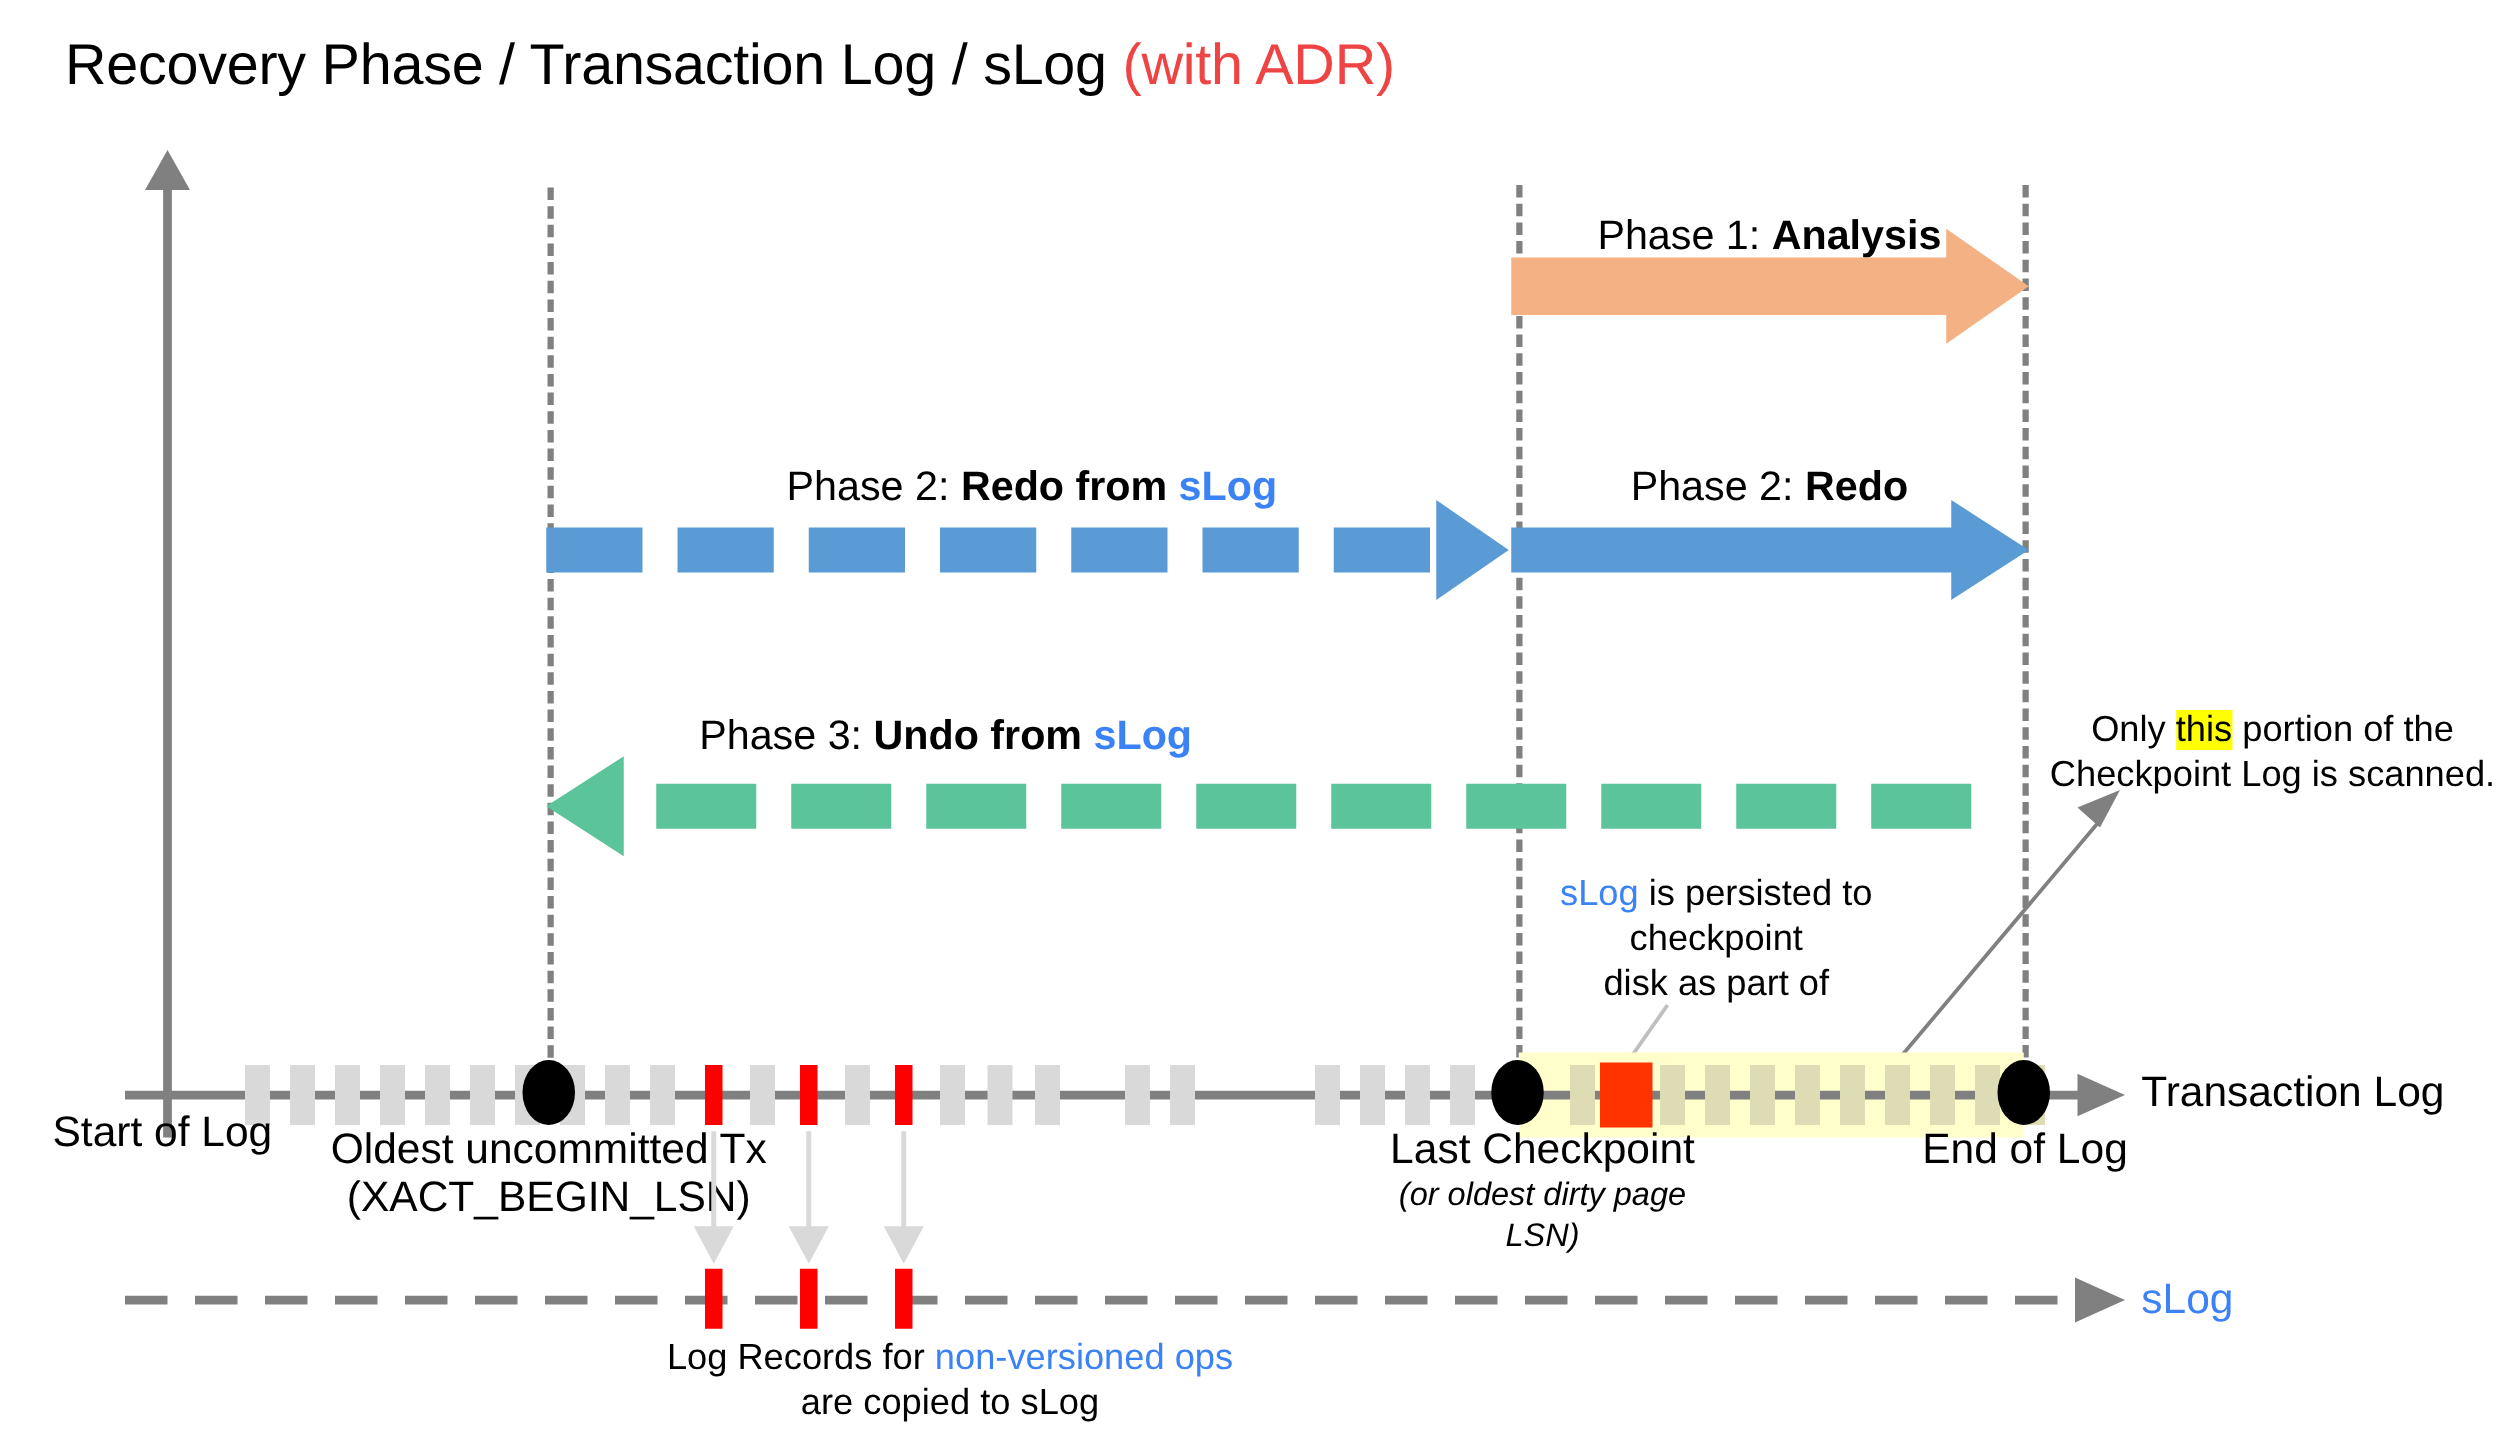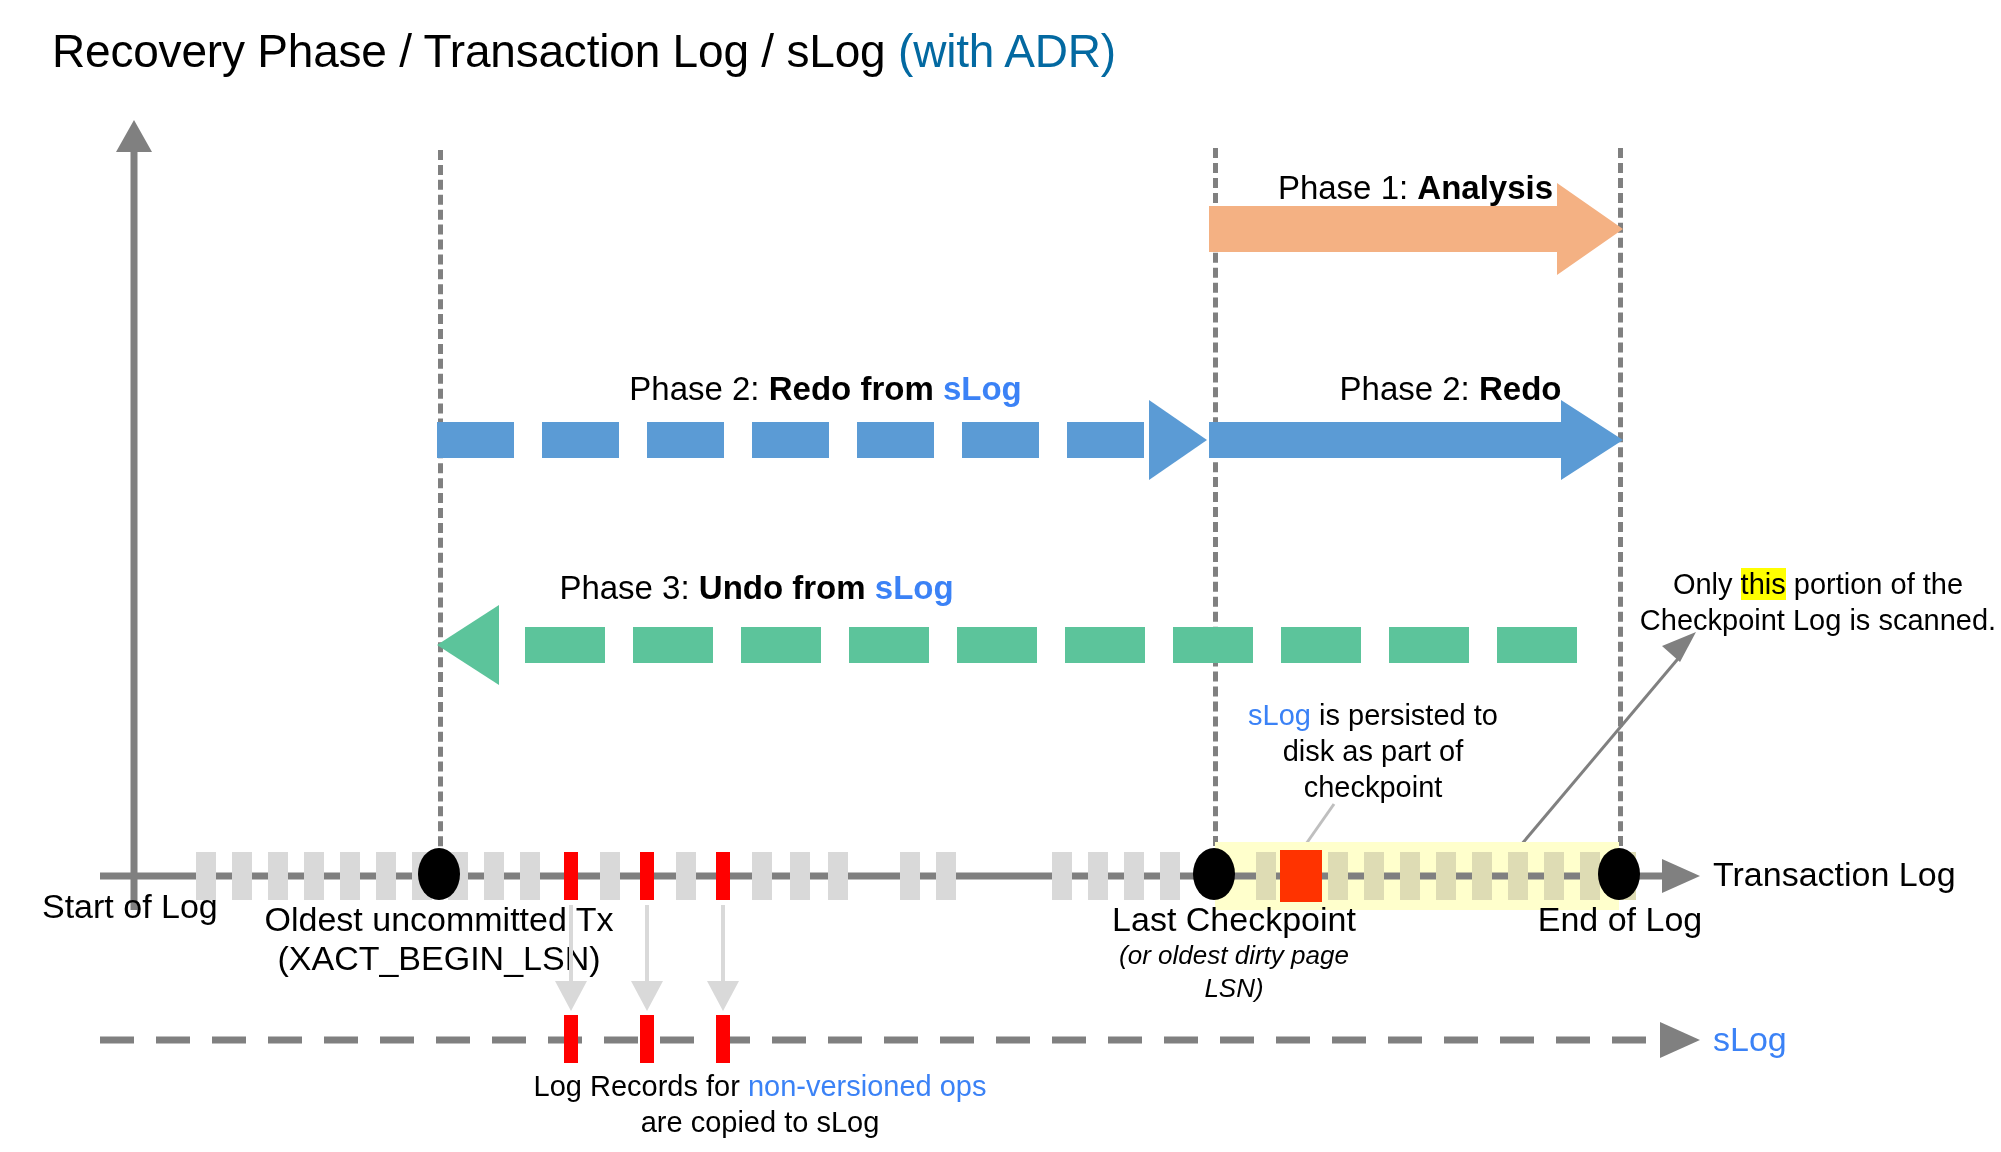--- a/index.html
+++ b/index.html
@@ -9,21 +9,21 @@
     color:#000000;
   }
   #stage{position:absolute;left:0;top:0;width:2001px;height:1152px;}
   .abs{position:absolute;}
 
   
   #title{
     left:52px;top:22px;font-size:46px;line-height:58px;white-space:nowrap;
     letter-spacing:-0.2px;
   }
-  #title .adr{color:#0369a1;}
+  #title .adr{color:#ef4444;}
 
   
   .lbl{white-space:nowrap;}
   .red{color:#3b82f6;}
   .bold{font-weight:bold;}
   .ital{font-style:italic;}
   .hl{background:#FFFF00;}
   .ctr{text-align:center;}
 
   
@@ -71,21 +71,21 @@
         <rect x="210" y="22" width="77" height="36"></rect>
         <rect x="315" y="22" width="77" height="36"></rect>
         <rect x="420" y="22" width="77" height="36"></rect>
         <rect x="525" y="22" width="77" height="36"></rect>
         <rect x="630" y="22" width="77" height="36"></rect>
         <path d="M712,0 L770,40 L712,80 Z"></path>
       </g>
     </svg>
   </div>
 
-  <div class="abs lbl phase-cap ctr" style="left:1248px;top:369px;width:405px;"><span>Phase 2: </span><span class="bold">Redo</span></div>
+  <div class="abs lbl phase-cap ctr" style="left:1213px;top:369px;width:405px;"><span>Phase 2: </span><span class="bold">Redo</span></div>
 
   <div class="abs" style="left:1209px;top:400px;">
     <svg width="420" height="80" viewBox="0 0 420 80">
       <path d="M0,22 L352,22 L352,0 L414,40 L352,80 L352,58 L0,58 Z" fill="#5B9BD5"></path>
     </svg>
   </div>
 
   <div class="abs lbl phase-cap ctr" style="left:438px;top:568px;width:637px;"><span>Phase 3: </span><span class="bold">Undo from </span><span class="bold red">sLog</span></div>
 
   <div class="abs" style="left:437px;top:605px;">
@@ -101,22 +101,22 @@
         <rect x="736" y="22" width="80" height="36"></rect>
         <rect x="844" y="22" width="80" height="36"></rect>
         <rect x="952" y="22" width="80" height="36"></rect>
         <rect x="1060" y="22" width="80" height="36"></rect>
       </g>
     </svg>
   </div>
 
   <div class="abs lbl note ctr" style="left:1213px;top:697px;width:320px;">
     <div><span class="red">sLog</span><span> is persisted to</span></div>
+    <div>checkpoint</div>
     <div>disk as part of</div>
-    <div>checkpoint</div>
   </div>
 
   <div class="abs" style="left:1272px;top:800px;">
     <svg width="80" height="80" viewBox="0 0 80 80">
       <line x1="62" y1="4" x2="20" y2="64" stroke="#BFBFBF" stroke-width="3"></line>
       <path d="M6,78 L24,52 L34,62 Z" fill="#D9D9D9"></path>
     </svg>
   </div>
 
   <div class="abs lbl note ctr" style="left:1638px;top:566px;width:360px;">

